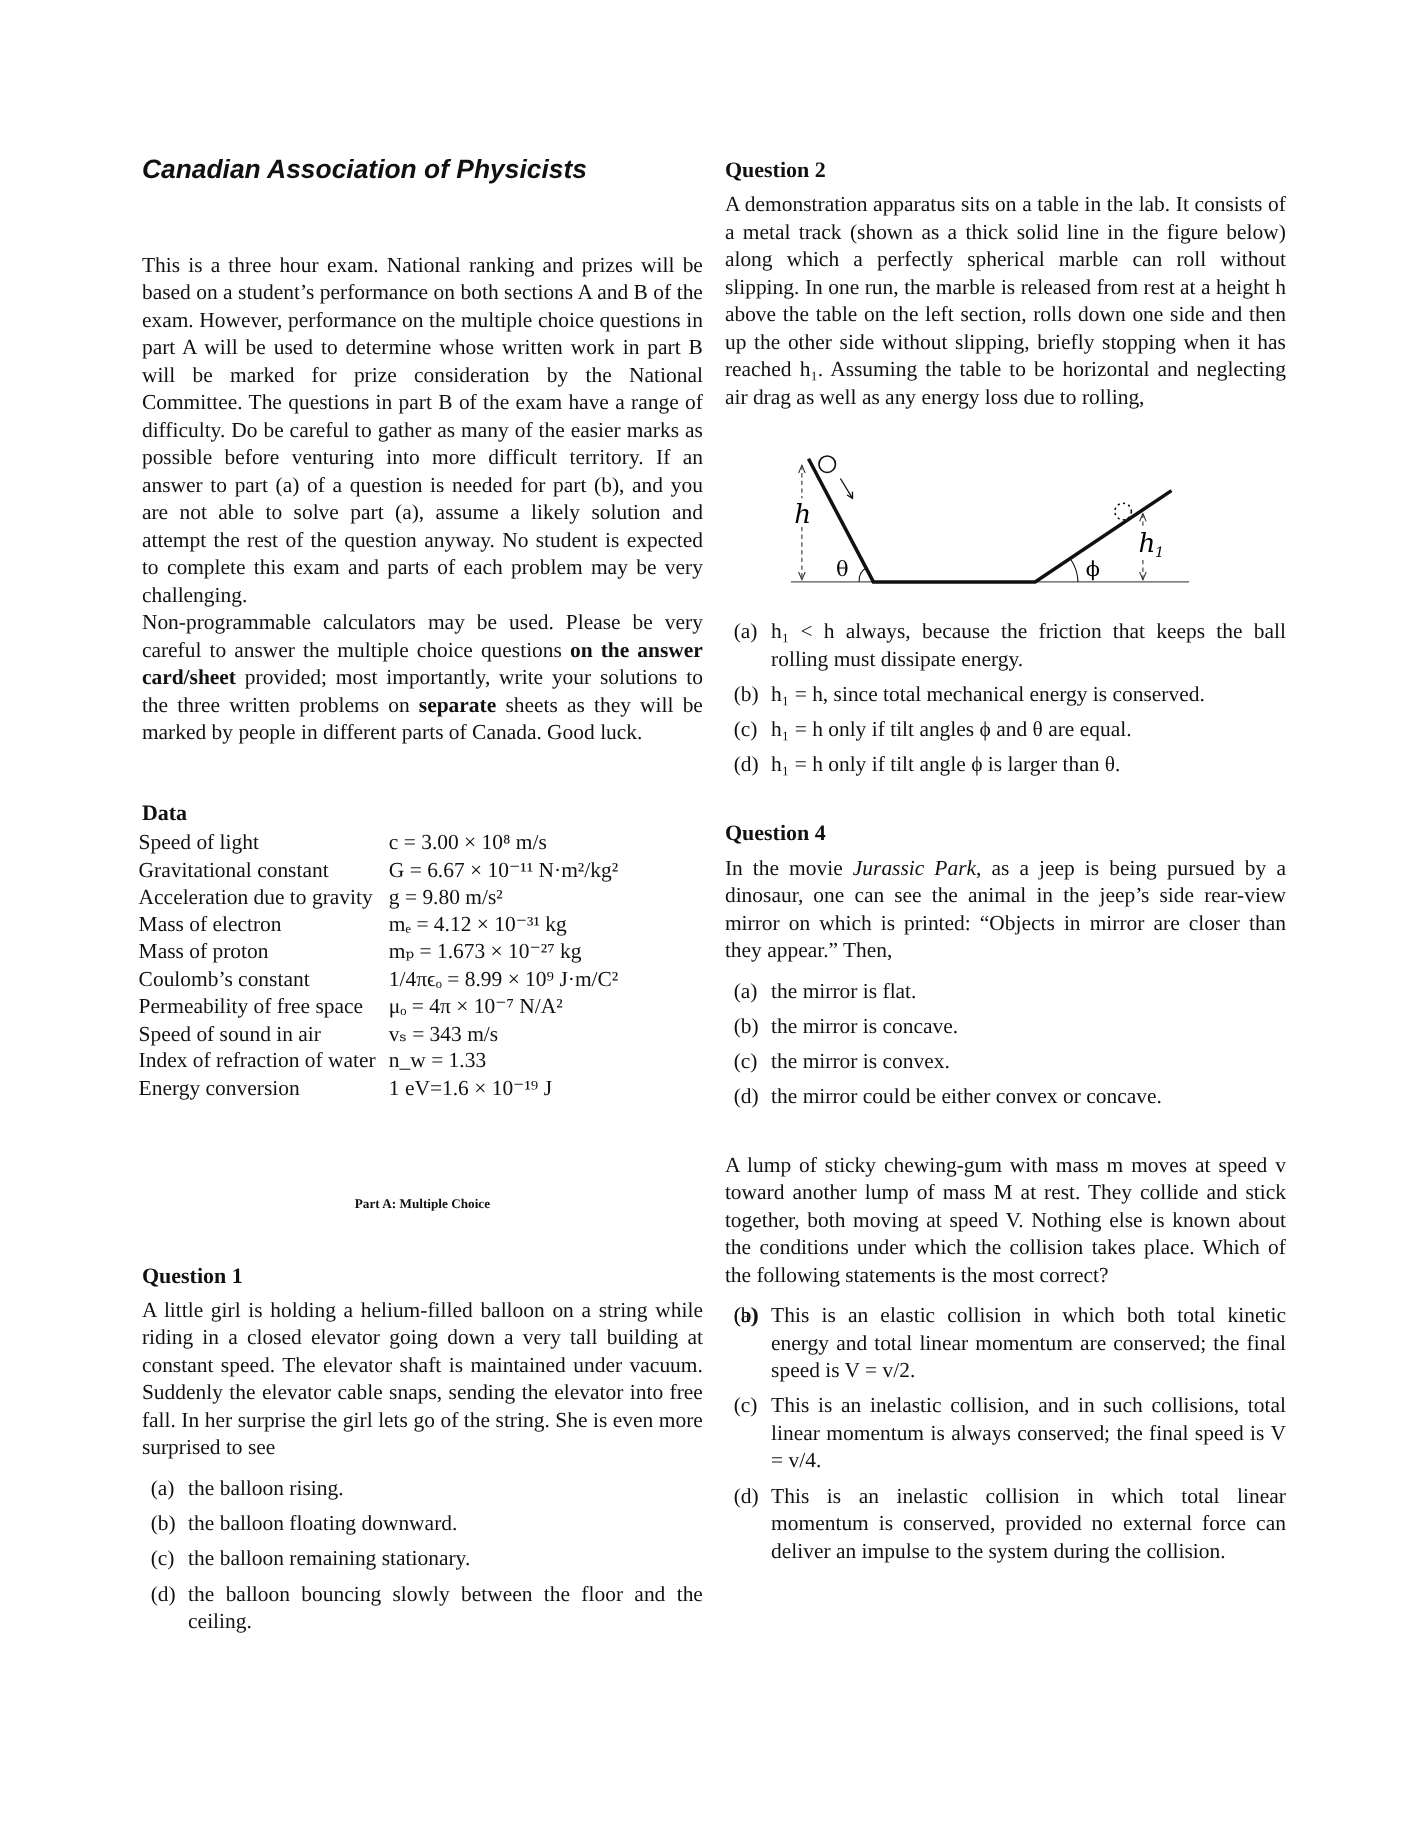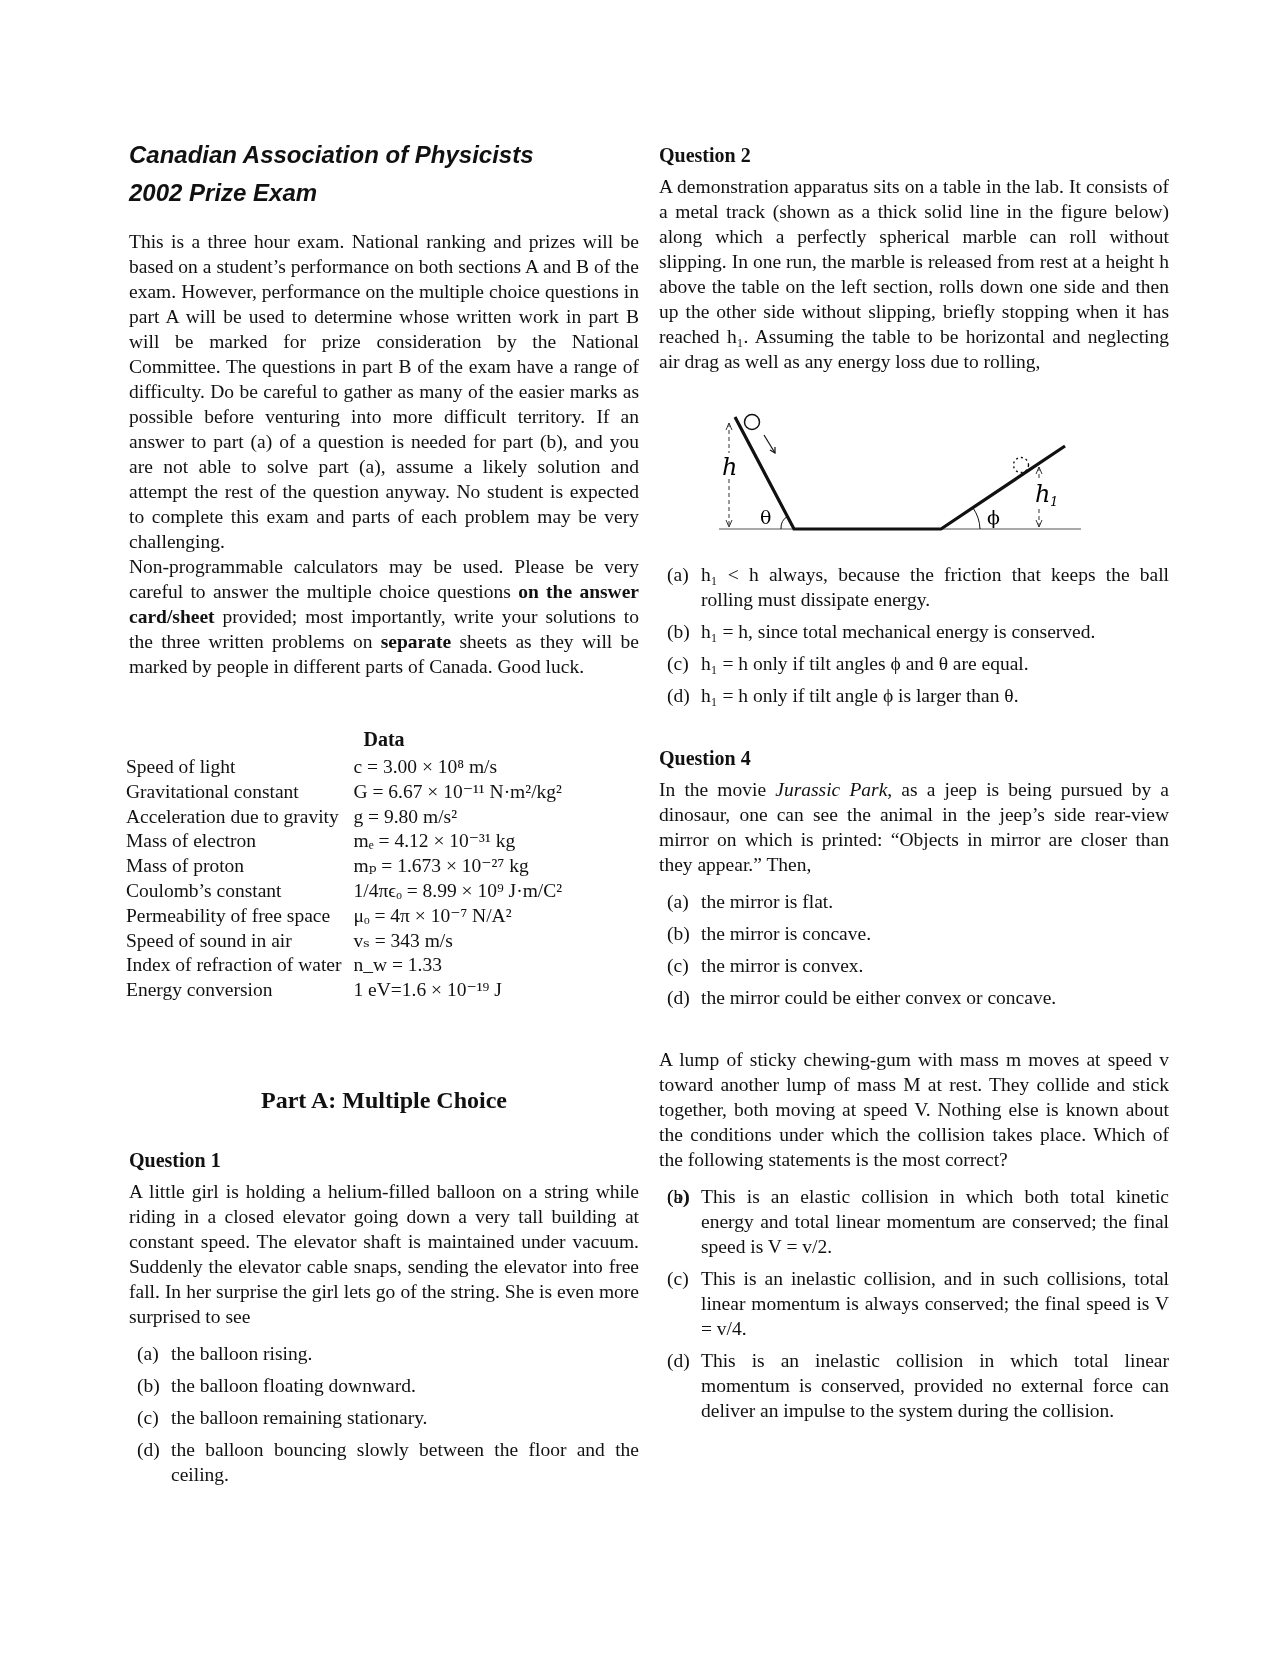--- a/index.html
+++ b/index.html
@@ -9,34 +9,33 @@
   .col-left { left: 129px; }
   .col-right { left: 659px; }
   .p { font-size: 19.5px; line-height: 25px; text-align: justify; margin: 0; }
   .title { font-family: "Liberation Sans", "DejaVu Sans", sans-serif; font-weight: bold;
            font-size: 24px; margin: 0; line-height: 38px; font-style: italic; }
   .qhead { font-weight: bold; font-size: 20px; margin: 0 0 6px 0; line-height: 26px; }
   .opts { list-style: none; margin: 12px 0 0 0; padding: 0; }
   .opts li { font-size: 19.5px; line-height: 25px; position: relative; padding-left: 42px;
              margin-bottom: 7px; text-align: justify; }
   .opts li .lbl { position: absolute; left: 8px; top: 0; }
-  .datatitle { text-align: center; font-weight: bold; font-size: 20px; margin: 0 0 4px 0; }
+  .datatitle { font-weight: bold; font-size: 20px; margin: 0 0 4px 0; }
   table.data { border-collapse: collapse; font-size: 19.5px; line-height: 24.8px; margin-left: -3px; }
   table.data td { padding: 0; vertical-align: top; white-space: nowrap; }
   table.data td.k { padding-right: 12px; }
-  .sec { text-align: center; font-weight: bold; font-size: 24px; margin: 0; }
+  .sec { text-align: center; font-weight: bold; font-size: 12px; margin: 0; }
   i, .m { font-style: italic; }
 </style>
 </head>
 <body>
 
 <div class="col col-left">
   <div style="position:absolute; top:136px; left:0; width:510px;">
     <p class="title">Canadian Association of Physicists</p>
-    <p class="title">2002 Prize Exam</p>
   </div>
 
   <div style="position:absolute; top:229px; left:0; width:510px;">
     <p class="p">This is a three hour exam. National ranking and prizes will be based on a student’s performance on both sections A and B of the exam. However, performance on the multiple choice questions in part A will be used to determine whose written work in part B will be marked for prize consideration by the National Committee. The questions in part B of the exam have a range of difficulty. Do be careful to gather as many of the easier marks as possible before venturing into more difficult territory. If an answer to part (a) of a question is needed for part (b), and you are not able to solve part (a), assume a likely solution and attempt the rest of the question anyway. No student is expected to complete this exam and parts of each problem may be very challenging.</p>
     <p class="p"><span>Non-programmable calculators may be used. Please be very careful to answer the multiple choice questions </span><b>on the answer card/sheet</b><span> provided; most importantly, write your solutions to the three written problems on </span><b>separate</b><span> sheets as they will be marked by people in different parts of Canada. Good luck.</span></p>
   </div>
 
   <div style="position:absolute; top:728px; left:0; width:510px;">
     <p class="datatitle">Data</p>
     <table class="data">

